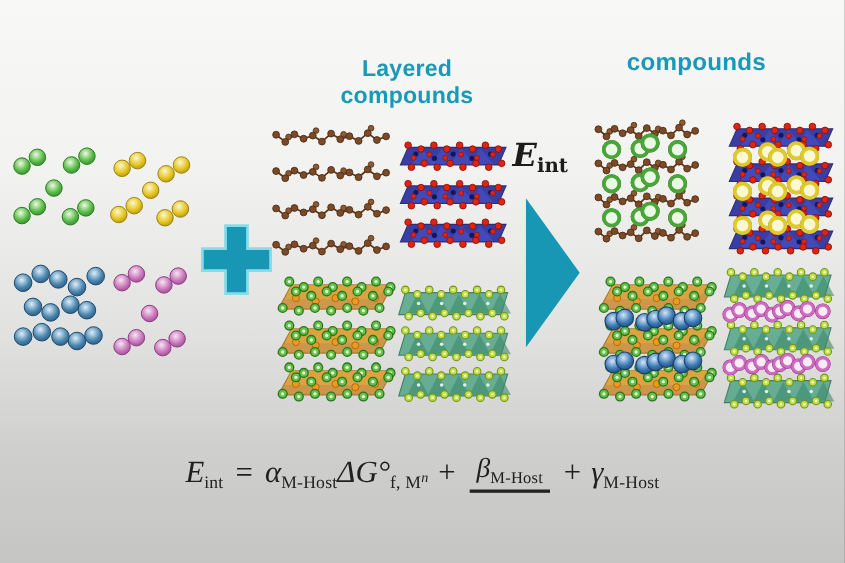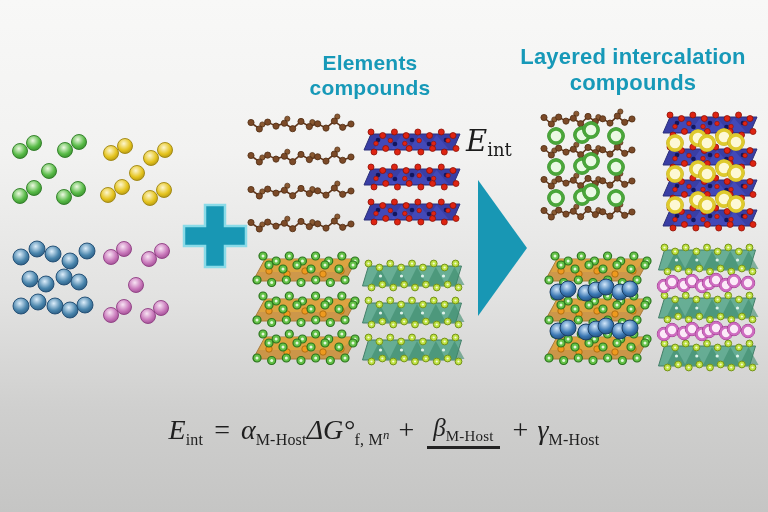--- a/index.html
+++ b/index.html
@@ -9,21 +9,21 @@
   #art-svg{position:absolute;left:0;top:0;width:768px;height:512px;}
   .title{position:absolute;font-weight:bold;color:#1799b8;text-align:center;line-height:1.18;
     letter-spacing:0.2px;}
   .t-elements{left:25px;top:69px;width:180px;font-size:25px;}
   .t-layered{left:288px;top:51px;width:164px;font-size:21px;}
   .t-intercal{left:505px;top:44px;width:256px;font-size:22px;}
   .op{position:absolute;}
   .op-plus{left:182px;top:203px;width:66px;height:66px;}
   .op-arrow{left:478px;top:180px;width:50px;height:136px;}
   .eint{position:absolute;left:466px;top:124px;font-family:"DejaVu Serif",serif;
-    font-size:29px;color:#1c1c1c;}
+    font-size:29px;color:#1c1c1c;font-weight:bold;}
   .eint .base{font-style:italic;}
   .eint .sub{font-size:18px;font-style:normal;vertical-align:-5px;}
   .formula{position:absolute;left:0;right:0;top:388px;height:84px;line-height:84px;
     text-align:center;color:#1f1f1f;font-family:Liberation Serif, serif;font-size:28px;white-space:nowrap;}
   .f-var{font-style:italic;}
   .f-sub{font-size:16px;font-style:normal;vertical-align:-6px;letter-spacing:0.2px;}
   .f-supn{font-size:0.8em;font-style:italic;vertical-align:0.45em;}
   .f-op{margin:0 9px;}
   .f-eq{margin:0 11px;}
   .f-frac{display:inline-flex;flex-direction:column;align-items:center;vertical-align:middle;
@@ -1273,26 +1273,25 @@
         <circle cx="726" cy="333" r="5.5" fill="#fbeaf8" stroke="#ce6cc0" stroke-width="2.6399999999999997"></circle>
         <circle cx="734" cy="329" r="6.7" fill="none" stroke="#8e2a7e" stroke-width="1"></circle>
         <circle cx="734" cy="329" r="5.5" fill="#fbeaf8" stroke="#ce6cc0" stroke-width="2.6399999999999997"></circle>
         <circle cx="748" cy="331" r="6.7" fill="none" stroke="#8e2a7e" stroke-width="1"></circle>
         <circle cx="748" cy="331" r="5.5" fill="#fbeaf8" stroke="#ce6cc0" stroke-width="2.6399999999999997"></circle>
       </g>
     </svg>
 
 
   <div class="title t-layered">
-    <div>Elements</div>
+    <div>Layered</div>
     <div>compounds</div>
   </div>
 
   <div class="title t-intercal">
-    <div>Layered intercalation</div>
     <div>compounds</div>
   </div>
 
   <div class="op op-plus">
     <svg width="66" height="66" viewBox="0 0 66 66">
       <path d="M23 2 H43 V23 H64 V43 H43 V64 H23 V43 H2 V23 H23 Z" stroke-width="2.5" fill="#1897b4" stroke="#8adbe8"></path>
     </svg>
   </div>
 
   <div class="op op-arrow">

